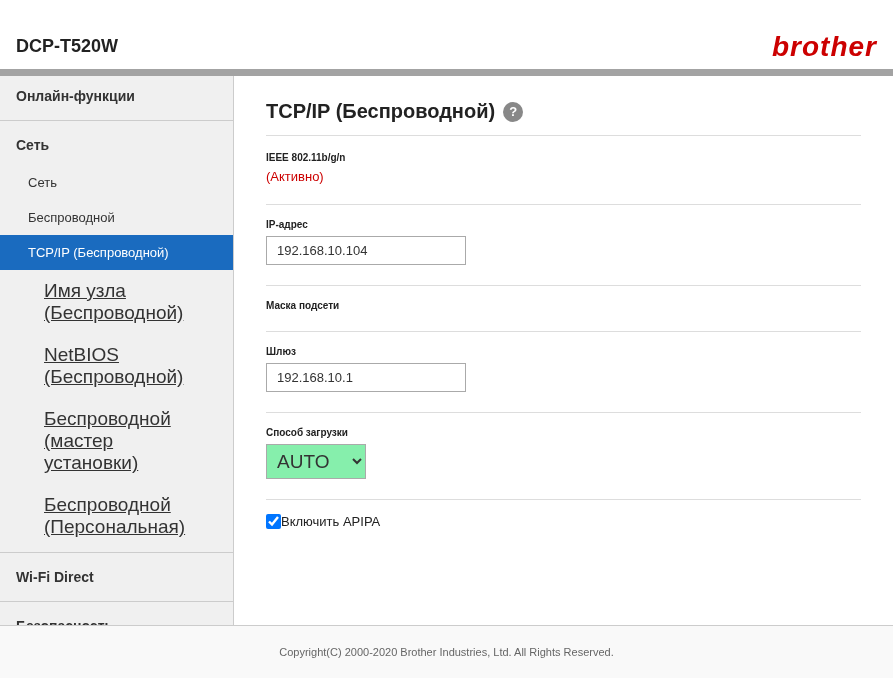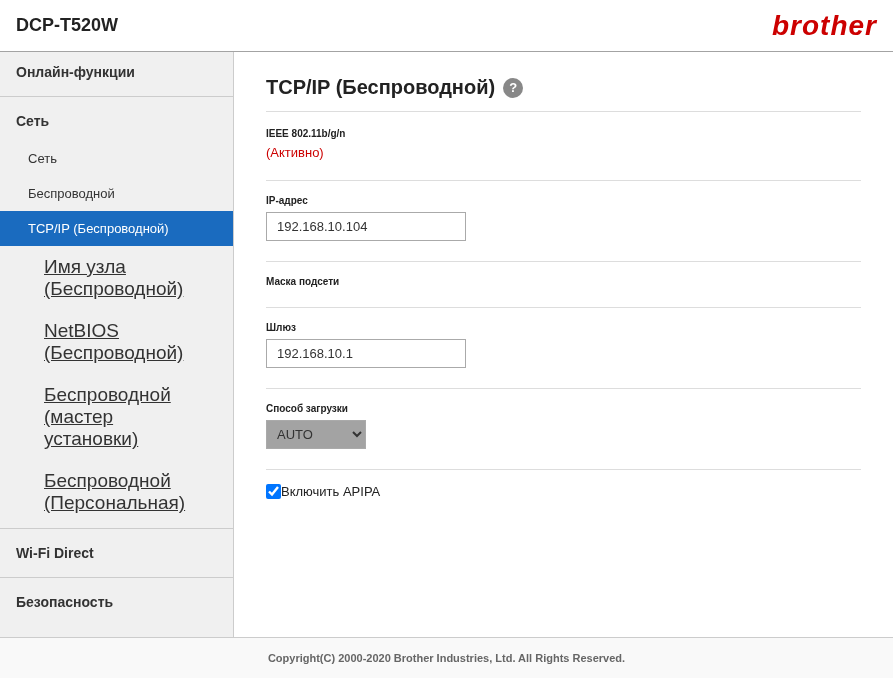--- a/index.html
+++ b/index.html
@@ -10,27 +10,28 @@
       width: 893px;
       height: 678px;
       overflow: hidden;
       display: flex;
       flex-direction: column;
     }
 
     
     .header {
       background: #fff;
-      border-bottom: 1px solid #a3a3a3;
+      border-bottom: 7px solid #a3a3a3;
       padding: 0 16px;
       height: 52px;
       display: flex;
       align-items: center;
       justify-content: space-between;
       flex-shrink: 0;
+      margin-top: 24px;
     }
     .header-title {
       font-size: 18px;
       font-weight: bold;
       color: #222;
     }
     .brother-logo {
       font-size: 28px;
       font-weight: bold;
       color: #cc0000;
@@ -145,47 +146,46 @@
       margin: 14px 0;
     }
 
     .dropdown-wrapper {
       display: flex;
       align-items: center;
     }
     .field-select {
       border: 1px solid #aaa;
       padding: 5px 6px;
-      font-size: 13px;
+      font-size: 19px;
       width: 100px;
       color: #333;
-      background: #a3a3a3;
+      background: #86efac;
     }
 
     .checkbox-label {
       display: flex;
       align-items: center;
       font-size: 13px;
       color: #222;
     }
     .checkbox-label input[type="checkbox"] {
       width: 15px;
       height: 15px;
     }
 
     
     .footer {
       text-align: center;
-      padding: 14px;
+      padding: 20px;
       font-size: 11px;
       color: #666;
       border-top: 1px solid #ccc;
       background: #f9f9f9;
       flex-shrink: 0;
-      font-weight: bold;
     }
 
     
     .sidebar::-webkit-scrollbar { width: 6px; }
     .sidebar::-webkit-scrollbar-thumb { background: #bbb; }
   </style>
 </head>
 <body>
 
 <div class="header">

